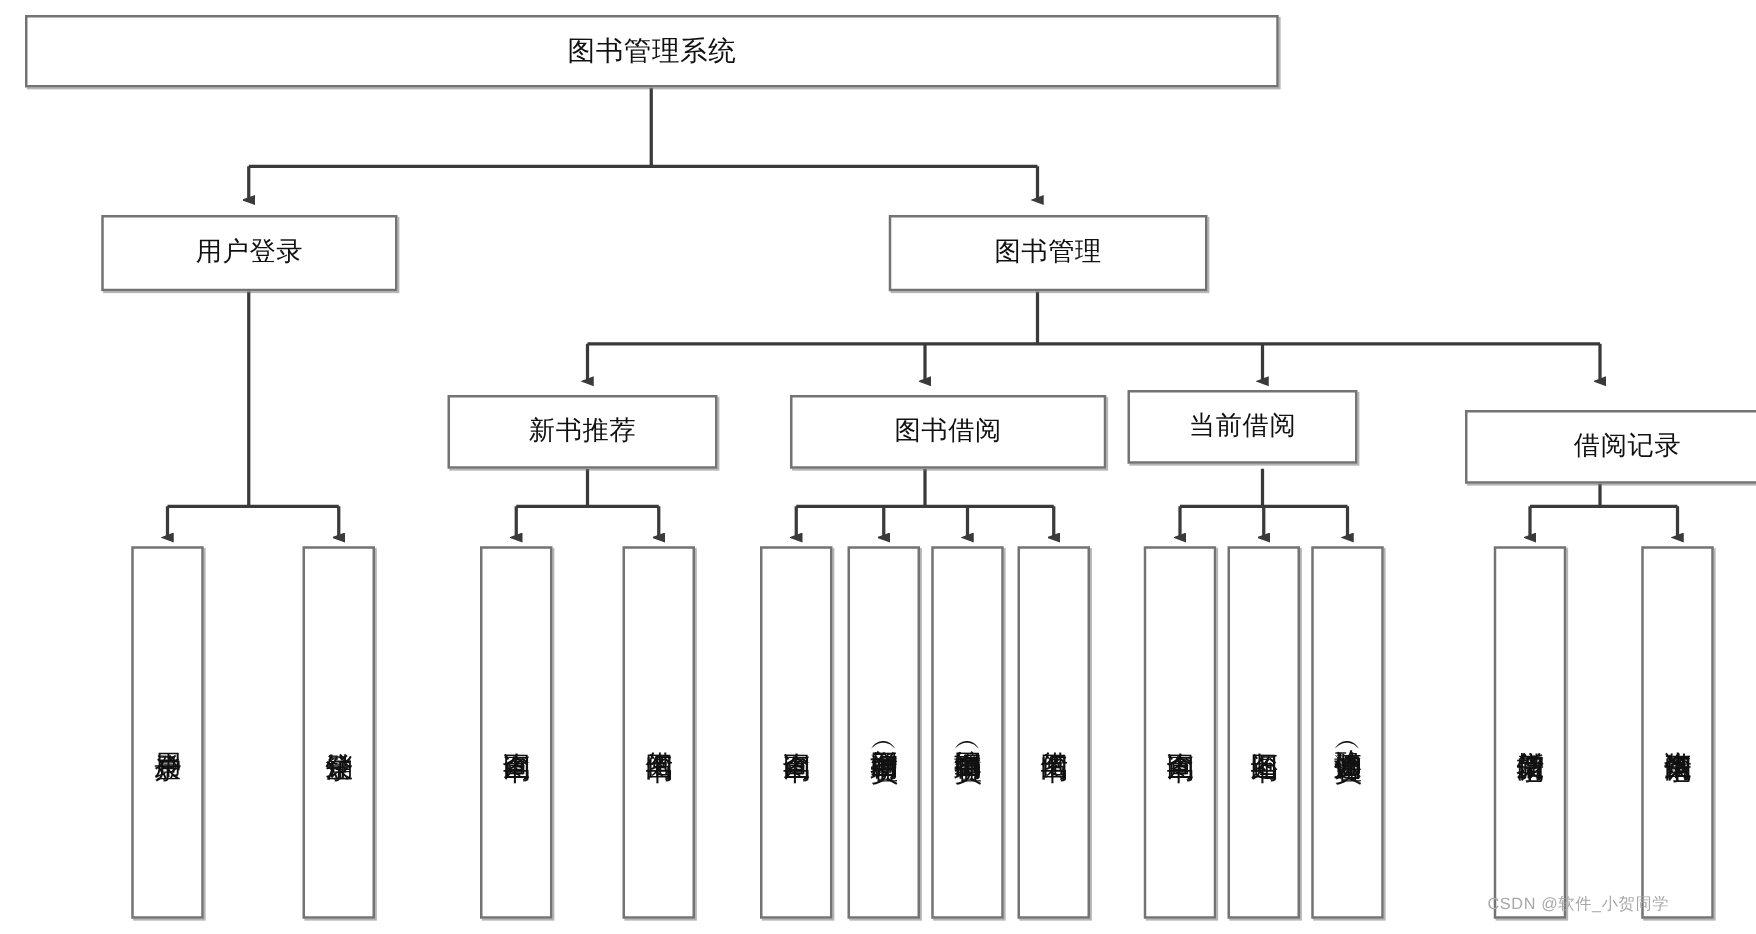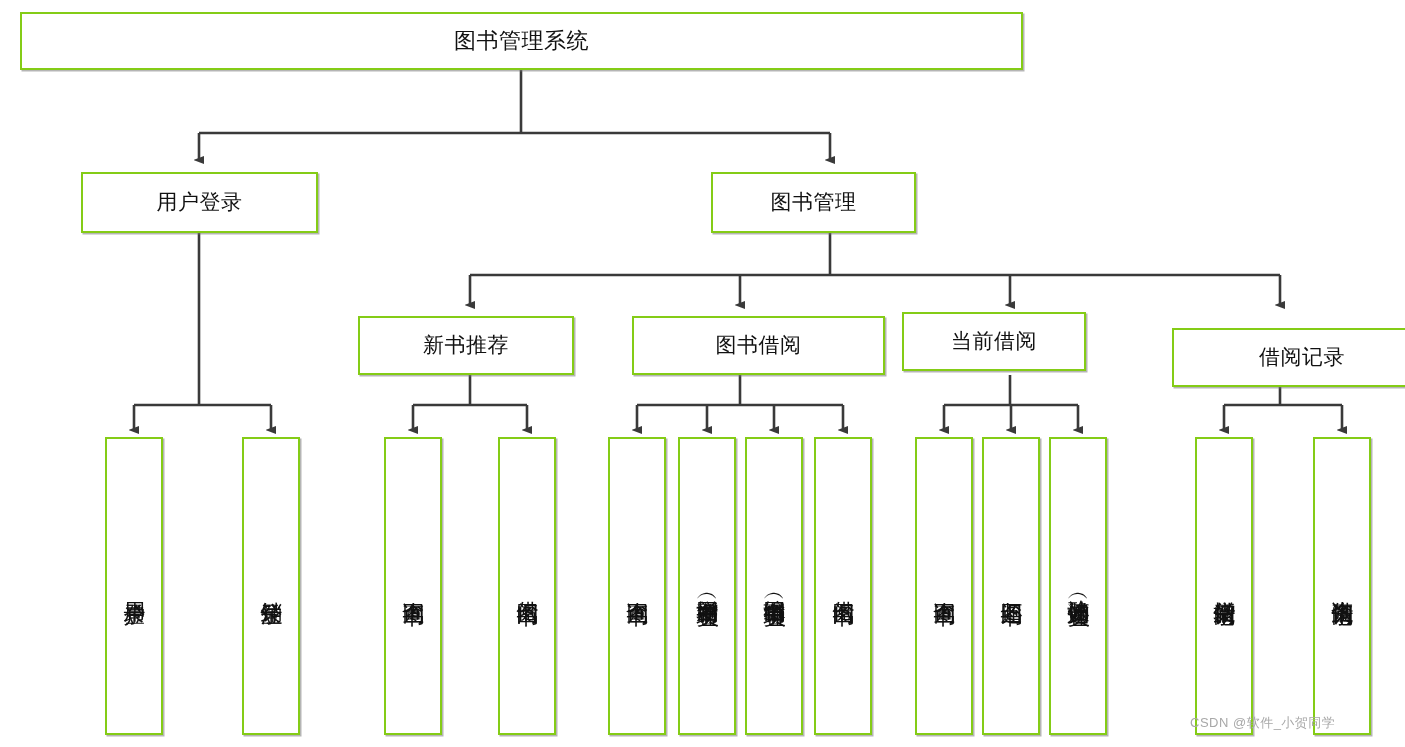--- a/index.html
+++ b/index.html
@@ -23,21 +23,21 @@
     left: 0;
     top: 0;
     width: 1405px;
     height: 747px;
     pointer-events: none;
   }
   .node {
     position: absolute;
     box-sizing: border-box;
     background: #ffffff;
-    border: 2px solid #84cc16;
+    border: 2px solid #737373;
     box-shadow: 1.5px 1.5px 0 rgba(120,120,120,0.55);
     display: flex;
     align-items: center;
     justify-content: center;
     color: #111111;
   }
   .node .label {
     font-size: 21px;
     line-height: 1.18;
     letter-spacing: 0.5px;
@@ -117,21 +117,21 @@
     </g>
   </svg>
 
   <div class="node root" style="left:20px; top:12px; width:1003px; height:58px;">
     <span class="label">图书管理系统</span>
   </div>
 
   <div class="node" style="left:81px; top:172px; width:237px; height:61px;">
     <span class="label">用户登录</span>
   </div>
-  <div class="node" style="left:711px; top:172px; width:205px; height:61px;">
+  <div class="node" style="left:711px; top:172px; width:255px; height:61px;">
     <span class="label">图书管理</span>
   </div>
 
   <div class="node" style="left:358px; top:316px; width:216px; height:59px;">
     <span class="label">新书推荐</span>
   </div>
   <div class="node" style="left:632px; top:316px; width:253px; height:59px;">
     <span class="label">图书借阅</span>
   </div>
   <div class="node" style="left:902px; top:312px; width:184px; height:59px;">

